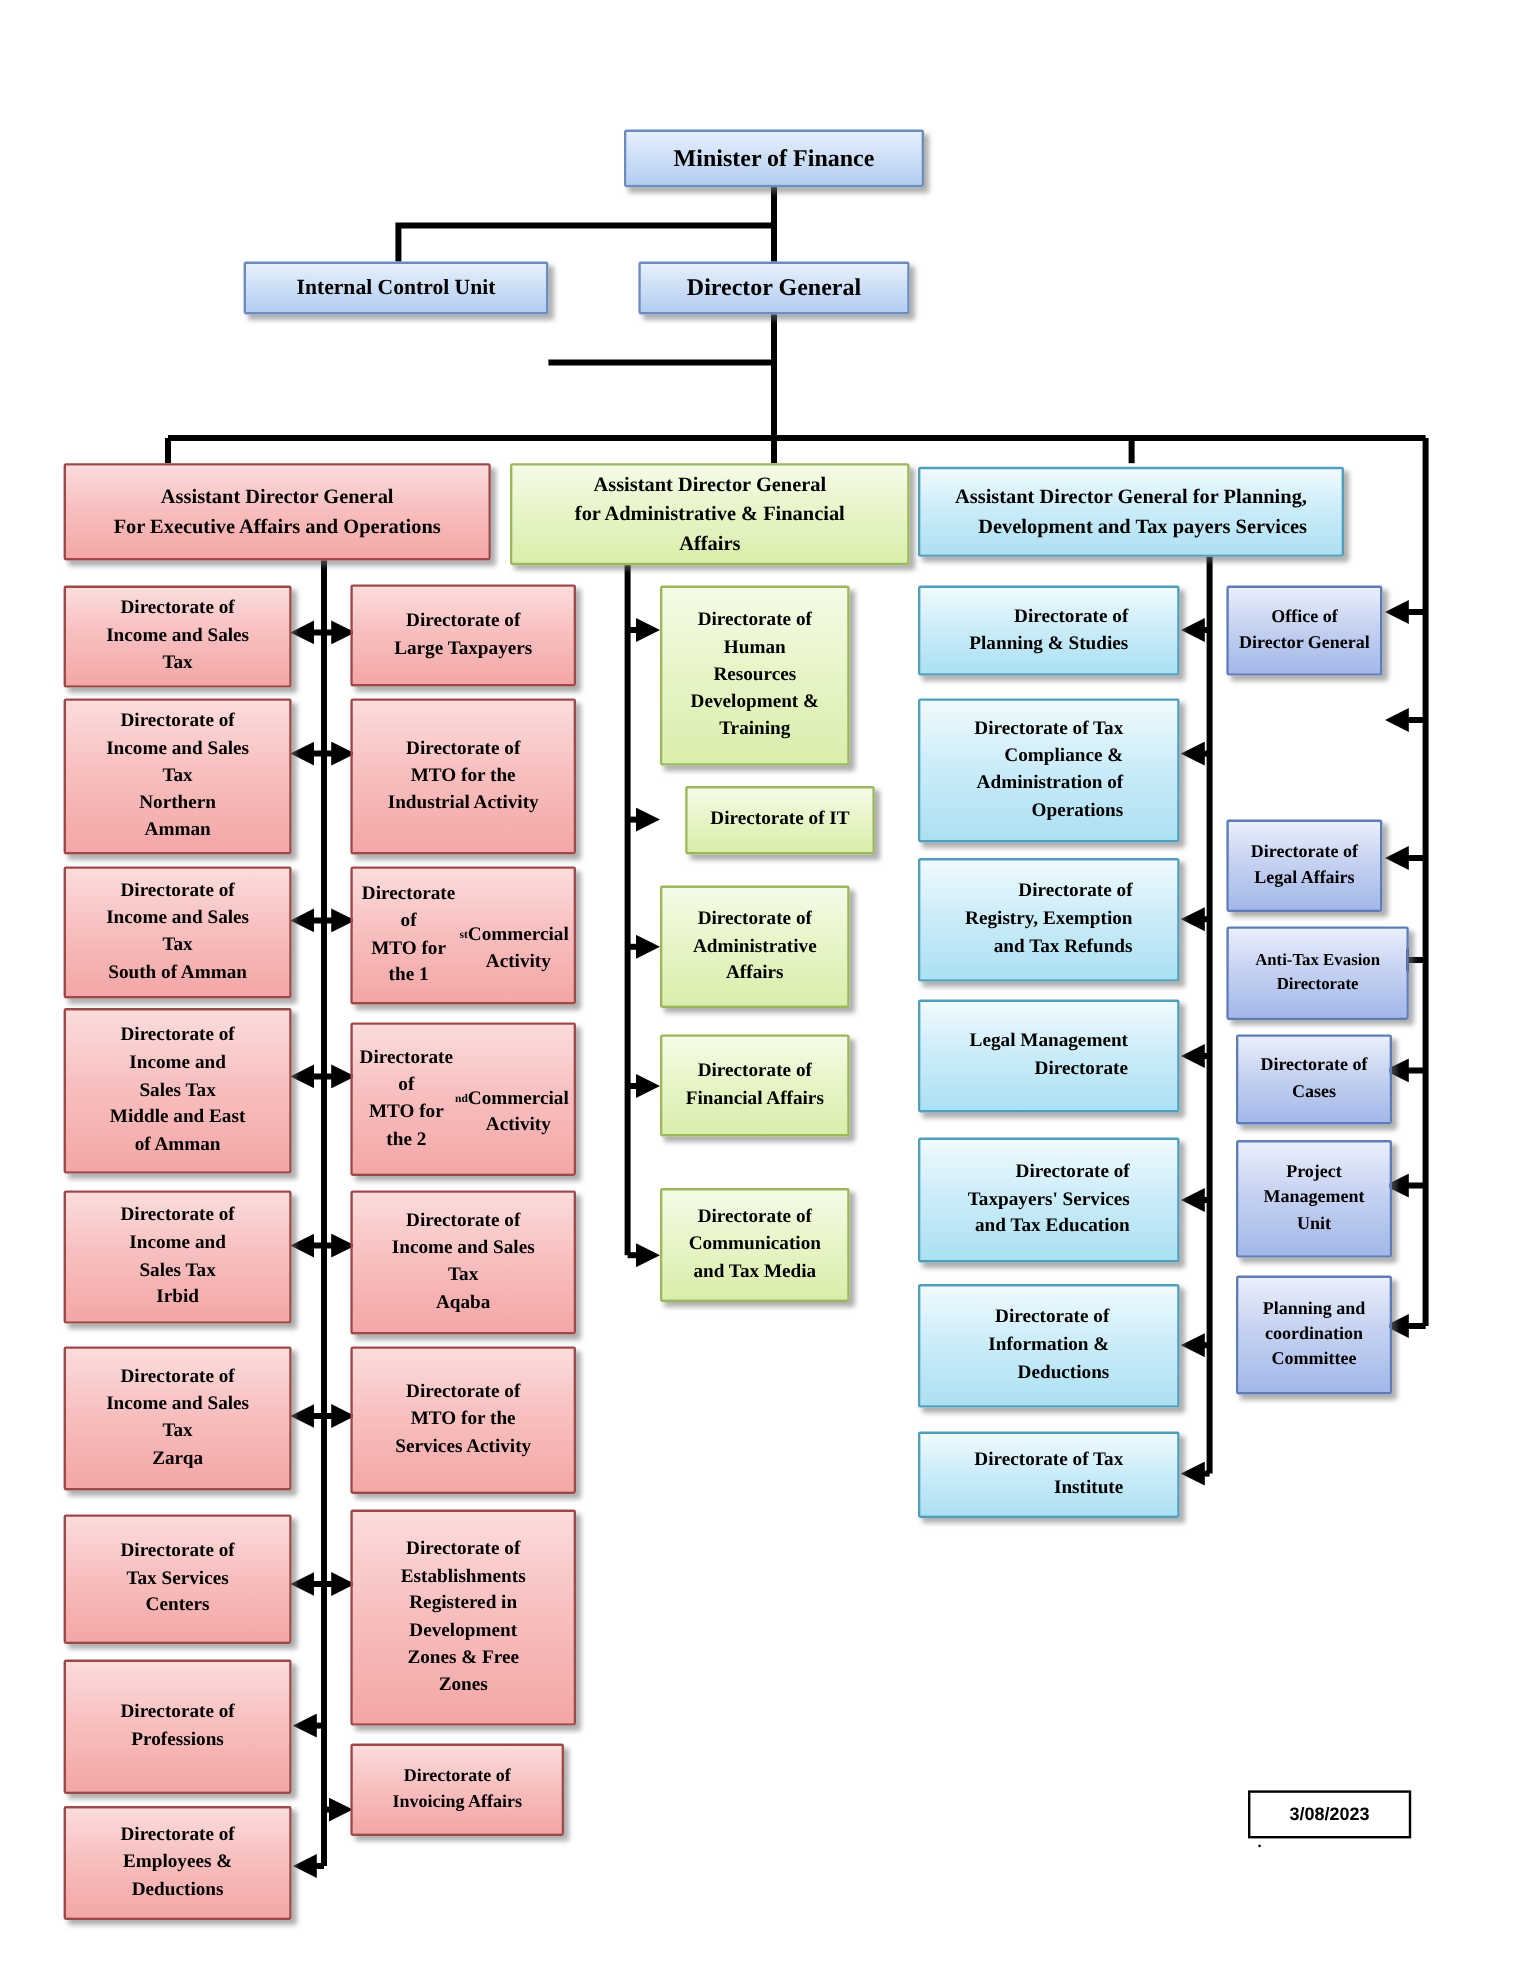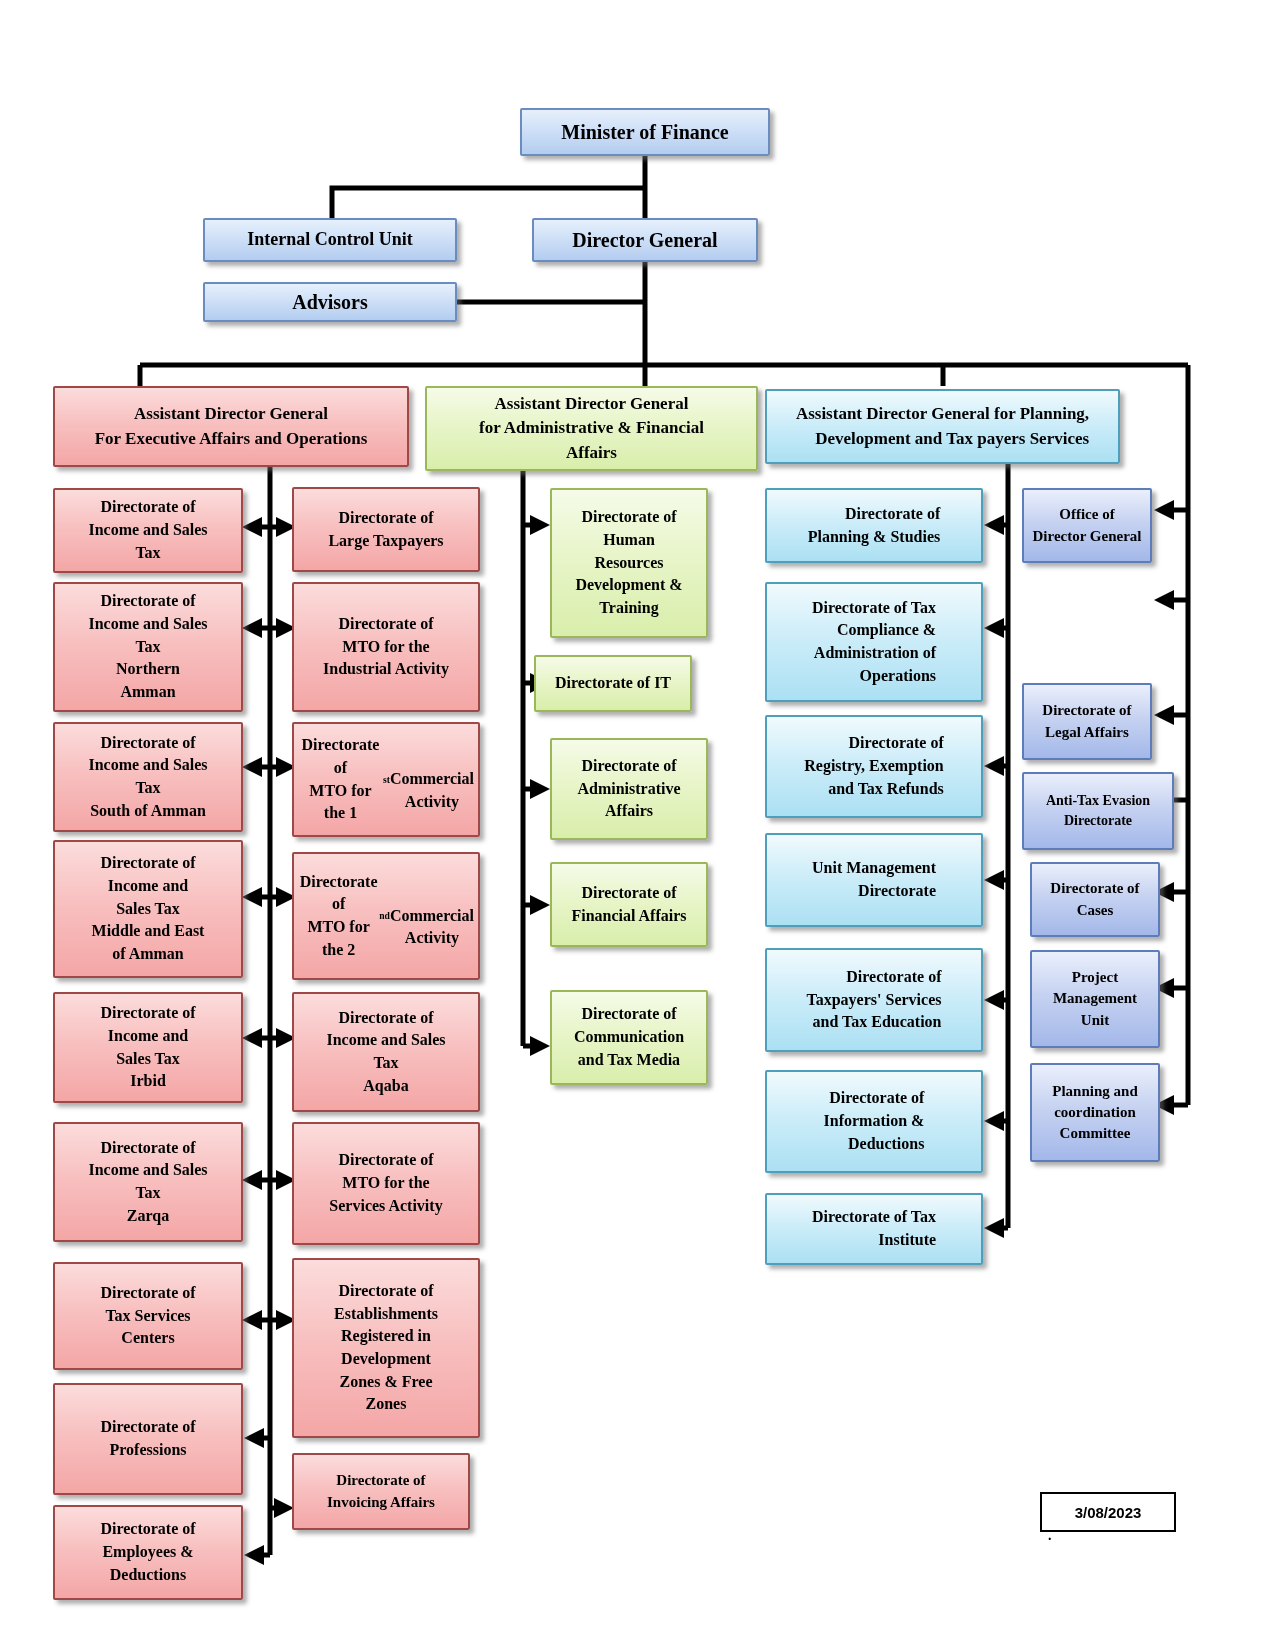--- a/index.html
+++ b/index.html
@@ -34,21 +34,21 @@
   #p9{left:53px;top:1505px;width:190px;height:95px}
   #q1{left:292px;top:487px;width:188px;height:85px}
   #q2{left:292px;top:582px;width:188px;height:130px}
   #q3{left:292px;top:722px;width:188px;height:115px}
   #q4{left:292px;top:852px;width:188px;height:128px}
   #q5{left:292px;top:992px;width:188px;height:120px}
   #q6{left:292px;top:1122px;width:188px;height:123px}
   #q7{left:292px;top:1258px;width:188px;height:180px}
   #q8{left:292px;top:1453px;width:178px;height:77px;font-size:15px}
   #g1{left:550px;top:488px;width:158px;height:150px}
-  #g2{left:534px;top:655px;width:158px;height:57px}
+  #g2{left:571px;top:655px;width:158px;height:57px}
   #g3{left:550px;top:738px;width:158px;height:102px}
   #g4{left:550px;top:862px;width:158px;height:85px}
   #g5{left:550px;top:990px;width:158px;height:95px}
   #c1{left:765px;top:488px;width:218px;height:75px}
   #c2{left:765px;top:582px;width:218px;height:120px}
   #c3{left:765px;top:715px;width:218px;height:103px}
   #c4{left:765px;top:833px;width:218px;height:94px}
   #c5{left:765px;top:948px;width:218px;height:104px}
   #c6{left:765px;top:1070px;width:218px;height:103px}
   #c7{left:765px;top:1193px;width:218px;height:72px}
@@ -116,21 +116,20 @@
       <path marker-end="url(#ah)" d="M1188 800 H1160"></path>
       <path marker-end="url(#ah)" d="M1188 892 H1160"></path>
       <path marker-end="url(#ah)" d="M1188 988 H1160"></path>
       <path marker-end="url(#ah)" d="M1188 1105 H1160"></path>
     </g>
   </svg>
 
   <div class="node blue" id="icu">Internal Control Unit</div>
   <div class="node blue" id="minister">Minister of Finance</div>
   <div class="node blue" id="dg">Director General</div>
-  <div class="node blue" id="advisors">Advisors</div>
 
   <div class="node pink" id="adg1">Assistant Director General
 For Executive Affairs and Operations</div>
   <div class="node green" id="adg2">Assistant Director General
 for Administrative &amp; Financial
 Affairs</div>
   <div class="node cyan" id="adg3">Assistant Director General for Planning,
 Development and Tax payers Services</div>
 
   <div class="node pink" id="p1">Directorate of
@@ -213,21 +212,21 @@
 
   <div class="node cyan" id="c1">Directorate of
 Planning &amp; Studies</div>
   <div class="node cyan" id="c2">Directorate of Tax
 Compliance &amp;
 Administration of
 Operations</div>
   <div class="node cyan" id="c3">Directorate of
 Registry, Exemption
 and Tax Refunds</div>
-  <div class="node cyan" id="c4">Unit Management
+  <div class="node cyan" id="c4">Legal Management
 Directorate</div>
   <div class="node cyan" id="c5">Directorate of
 Taxpayers' Services
 and Tax Education</div>
   <div class="node cyan" id="c6">Directorate of
 Information &amp;
 Deductions</div>
   <div class="node cyan" id="c7">Directorate of Tax
 Institute</div>
 

